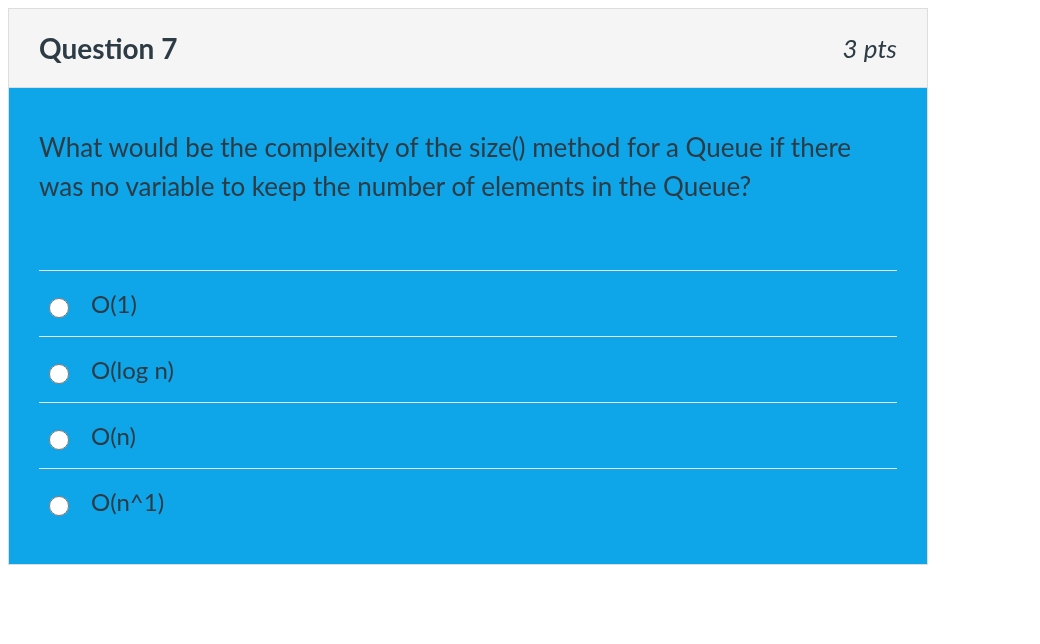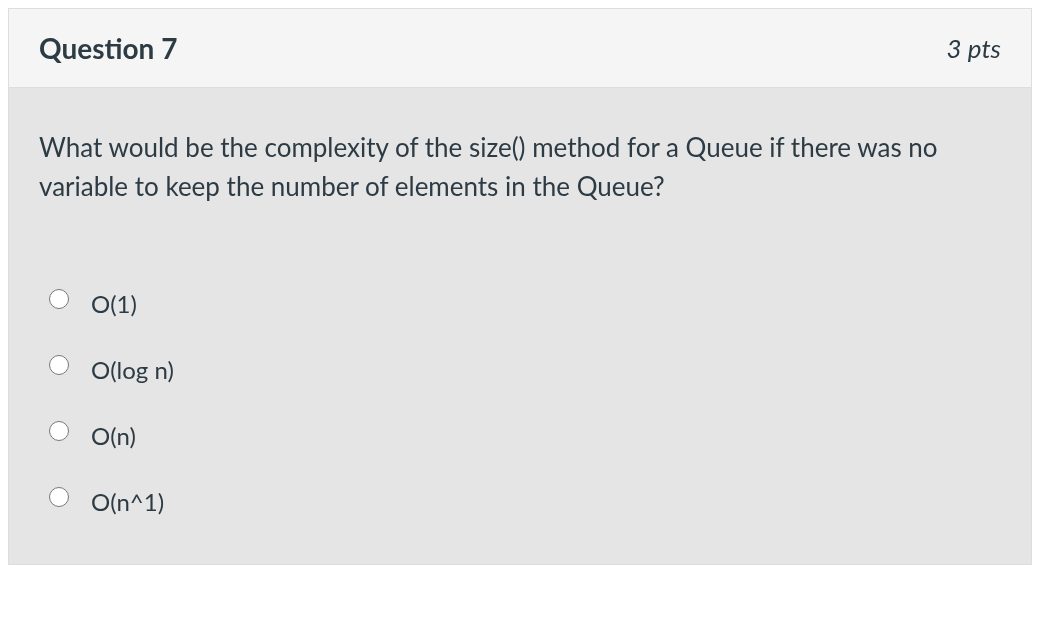--- a/index.html
+++ b/index.html
@@ -7,22 +7,22 @@
       margin: 0;
       padding: 0;
     }
     body {
       font-family: "Lato", "Helvetica Neue", Helvetica, Arial, sans-serif;
       background: #ffffff;
       padding: 8px;
     }
     .question-card {
       border: 1px solid #ddd;
-      width: 1024px;
-      background: #e5e5e5;
+      width: 920px;
+      background: #0ea5e9;
     }
     .question-header {
       display: flex;
       justify-content: space-between;
       align-items: center;
       padding: 22px 30px;
       background: #f5f5f5;
       border-bottom: 1px solid #ddd;
     }
     .question-title {
@@ -44,21 +44,21 @@
       color: #2d3b45;
       line-height: 1.5;
       margin-bottom: 64px;
       font-weight: 400;
     }
     .answers {
       margin: 0 0 0 0;
     }
     .answer-option {
       display: flex;
-      align-items: flex-start;
+      align-items: flex-end;
       padding: 18px 10px;
       border-top: 1px solid #e5e5e5;
       cursor: pointer;
     }
     .answer-option input[type="radio"] {
       width: 20px;
       height: 20px;
       margin-right: 22px;
       cursor: pointer;
       accent-color: #555;

